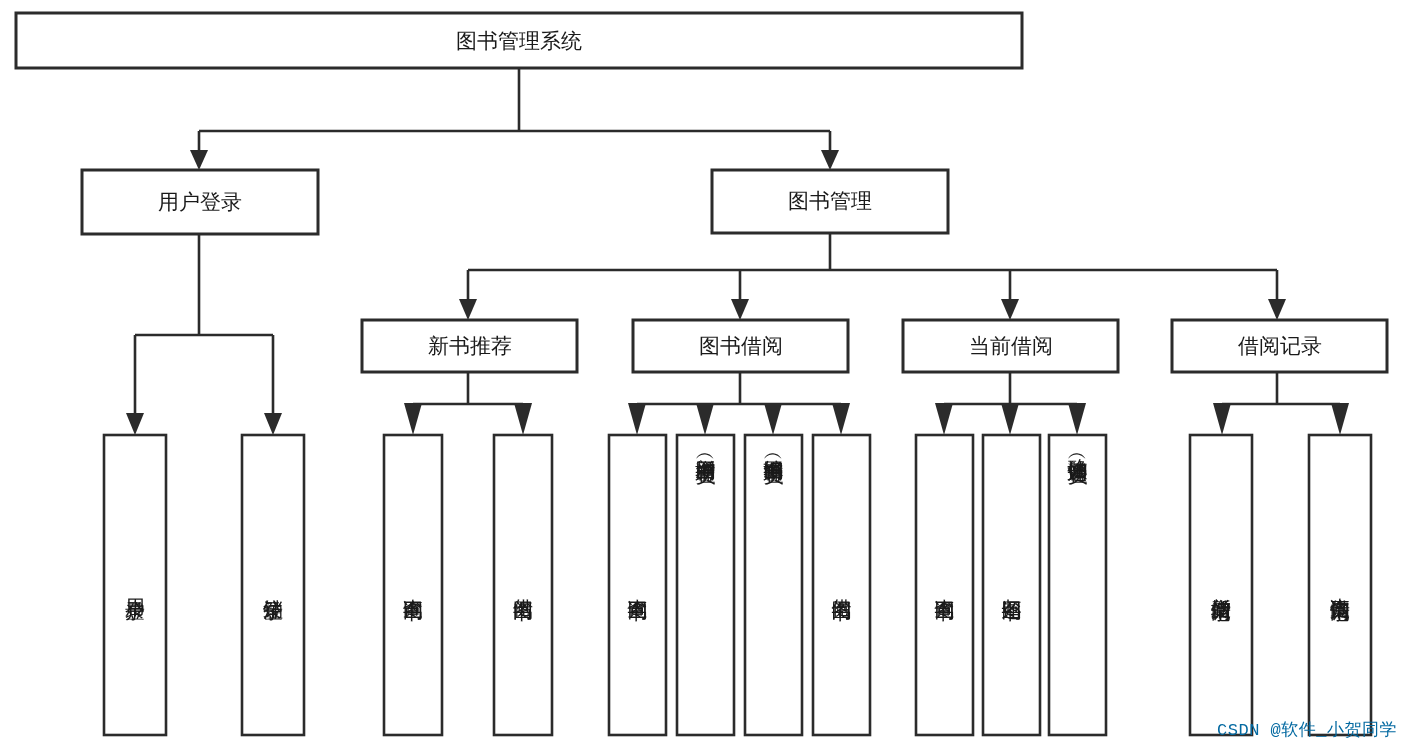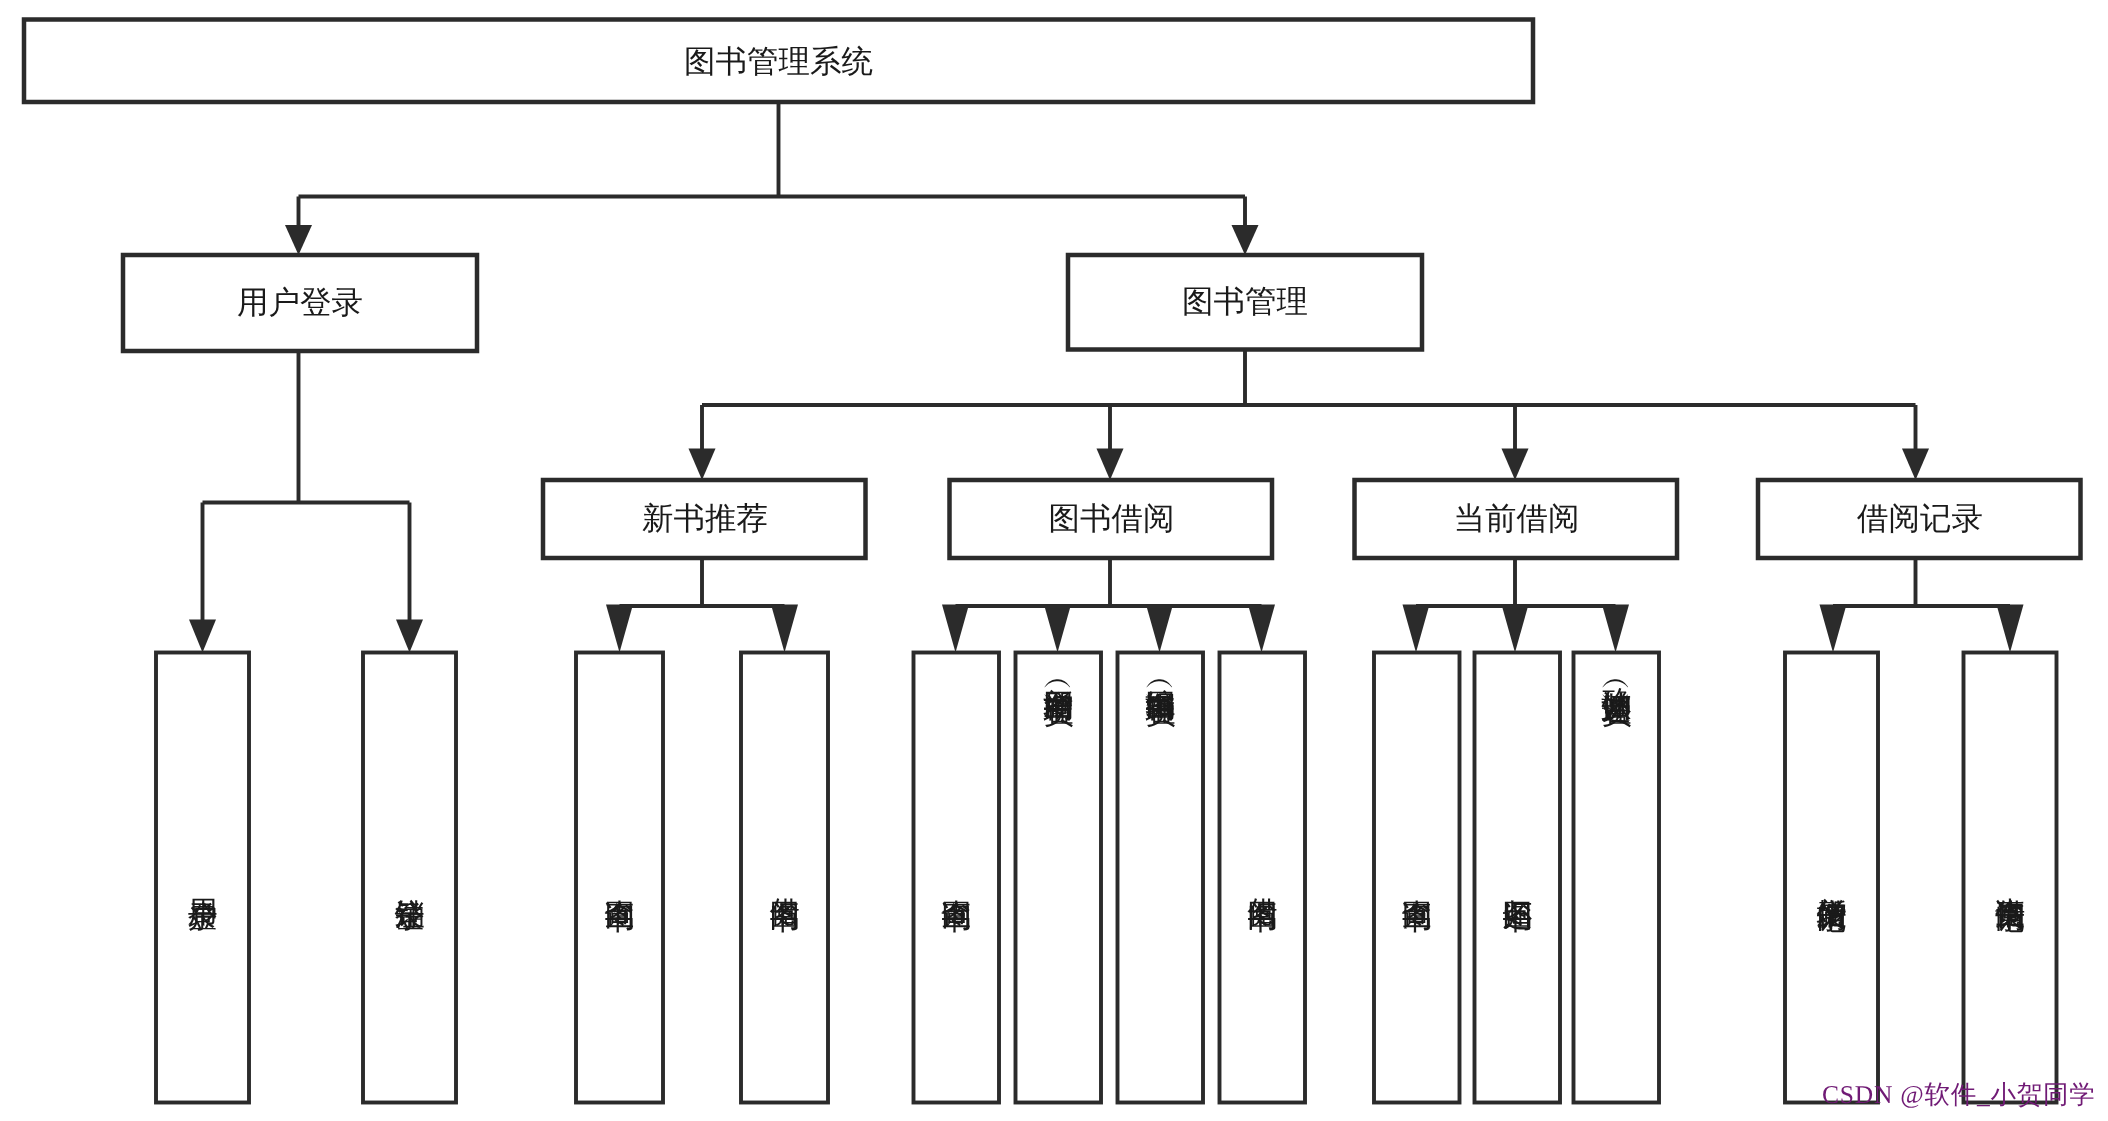--- a/index.html
+++ b/index.html
@@ -68,23 +68,23 @@
     white-space: nowrap;
     pointer-events: none;
   }
   .vlabel.top-aligned {
     justify-content: flex-start;
   }
   .watermark {
     position: absolute;
     right: 8px;
     bottom: 6px;
-    font-family: Liberation Serif, serif;
+    font-family: Liberation Mono, monospace;
     font-size: 17px;
-    color: #701a75;
+    color: #0369a1;
     letter-spacing: 0.5px;
     user-select: none;
   }
 </style>
 </head>
 <body>
 
 <div id="diagram-root">
 
   <svg id="flow-svg" viewBox="0 0 1405 747">

